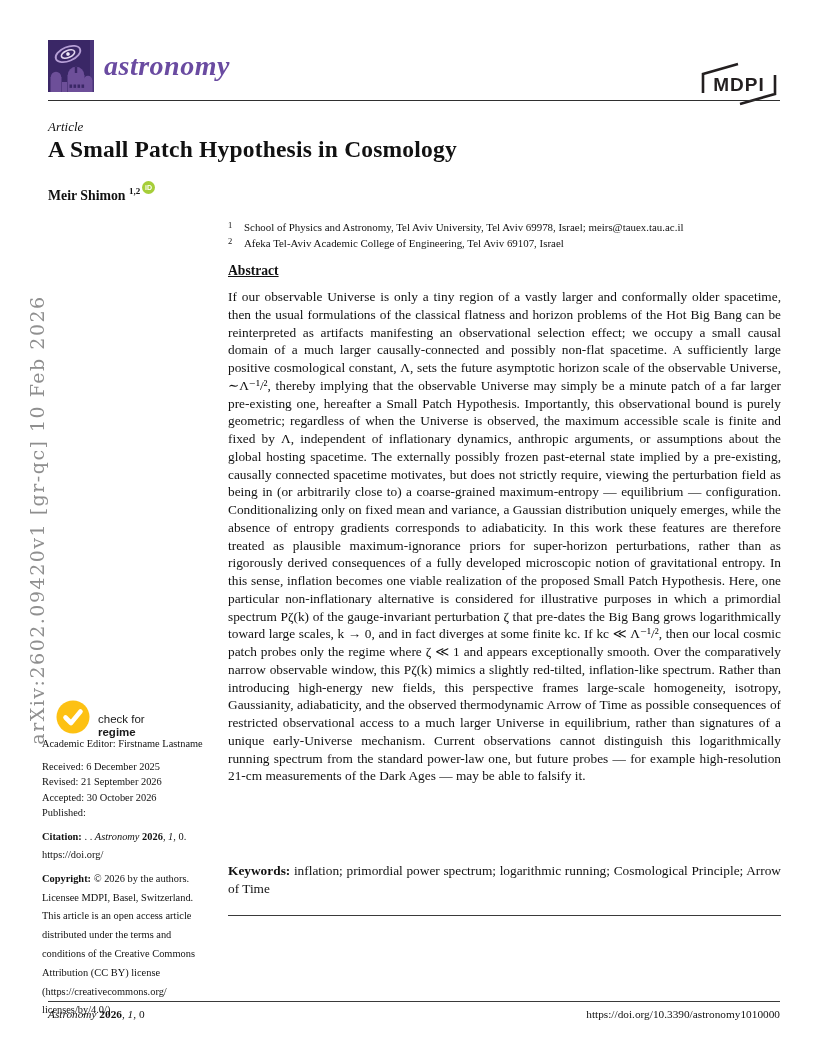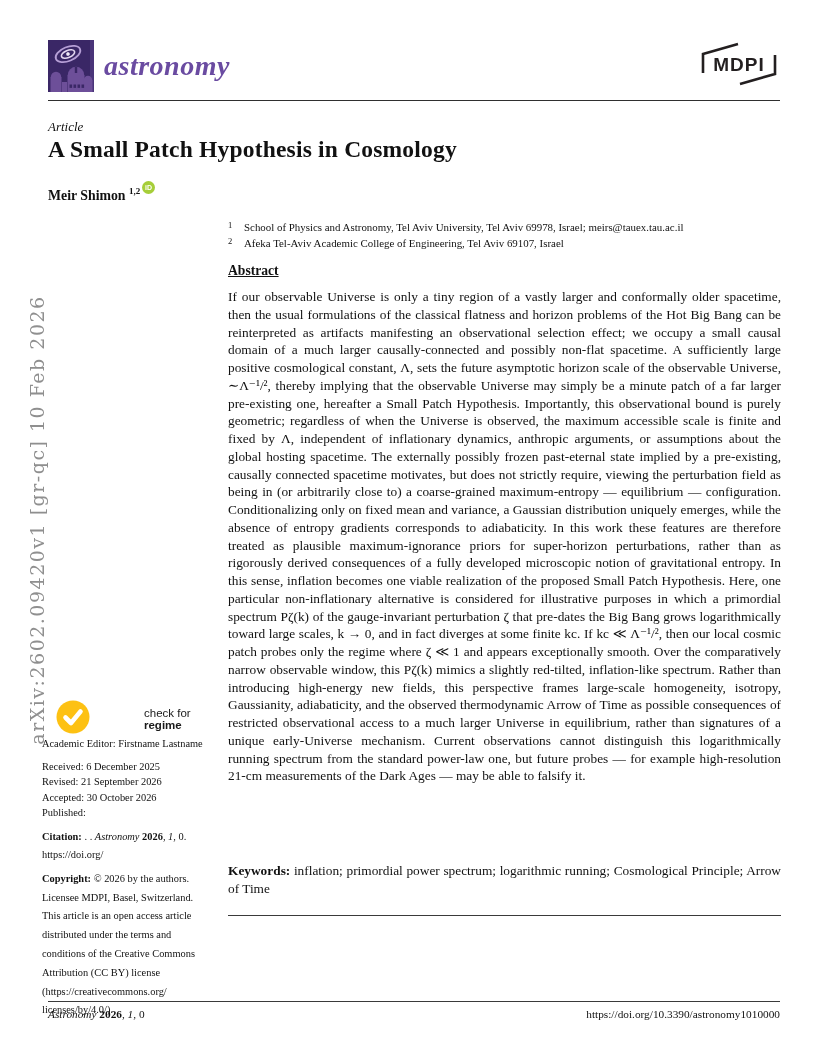--- a/index.html
+++ b/index.html
@@ -6,21 +6,21 @@
   .page{
     position:relative;width:816px;height:1056px;margin:0 auto;background:#fff;
     font-family:"Liberation Serif","DejaVu Serif",serif;color:#111;overflow:hidden;
   }
   
   .logo-box{position:absolute;left:48px;top:40px;width:46px;height:52px;overflow:hidden;}
   .journal-name{
     position:absolute;left:104px;top:40px;height:52px;display:flex;align-items:center;
     font-style:italic;font-weight:bold;font-size:28px;color:#6a4ba1;letter-spacing:.5px;
   }
-  .mdpi-logo{position:absolute;left:698px;top:40px;width:82px;height:48px;}
+  .mdpi-logo{position:absolute;left:698px;top:60px;width:82px;height:48px;}
   .header-rule{position:absolute;left:48px;top:100px;width:732px;border-top:1.6px solid #2f2f2f;}
   
   .article-type{position:absolute;left:48px;top:119px;font-style:italic;font-size:13px;}
   .article-title{position:absolute;left:48px;top:136px;width:700px;font-weight:bold;font-size:23.5px;letter-spacing:.2px;}
   .author-line{position:absolute;left:48px;top:181px;font-size:13.8px;font-weight:bold;}
   .author-line sup{font-size:9px;font-weight:bold;}
   .orcid{display:inline-block;vertical-align:super;margin-left:2px;}
   
   .affil{position:absolute;left:228px;top:220px;width:556px;font-size:10.9px;line-height:15.8px;}
   .affil-row{display:flex;}
@@ -29,21 +29,21 @@
   .abstract-body{position:absolute;left:228px;top:288px;width:553px;font-size:13.35px;line-height:17.75px;text-align:justify;}
   .keywords{position:absolute;left:228px;top:862px;width:553px;font-size:13.35px;line-height:17.75px;text-align:justify;}
   .keywords b{font-weight:bold;}
   .abstract-rule{position:absolute;left:228px;top:915px;width:553px;border-top:1.2px solid #3a3a3a;}
   
   .arxiv-stamp{
     position:absolute;left:37px;top:520px;transform:translate(-50%,-50%) rotate(-90deg);
     white-space:nowrap;font-size:19px;letter-spacing:1.5px;color:#8f8f8f;
     font-family:"DejaVu Serif","Liberation Serif",serif;
   }
-  .badge{position:absolute;left:56px;top:700px;display:flex;align-items:center;cursor:pointer;gap:46px;}
+  .badge{position:absolute;left:56px;top:700px;display:flex;align-items:flex-end;cursor:pointer;}
   .badge-text{margin-left:8px;font-family:"Liberation Sans","DejaVu Sans",sans-serif;font-size:11.5px;line-height:12.5px;color:#1a1a1a;}
   .badge-text .b2{font-weight:bold;}
   .side-meta{position:absolute;left:42px;top:736px;width:163px;font-size:10.4px;line-height:15.6px;color:#111;}
   .side-meta p{margin:0;}
   .side-editor{margin-bottom:7px !important;white-space:nowrap;}
   .side-cite{margin-top:7px !important;line-height:18.4px !important;overflow-wrap:anywhere;}
   .side-copy{margin-top:5px !important;line-height:18.8px !important;overflow-wrap:anywhere;}
   .side-meta b{font-weight:bold;}
   .side-meta i{font-style:italic;}
   

